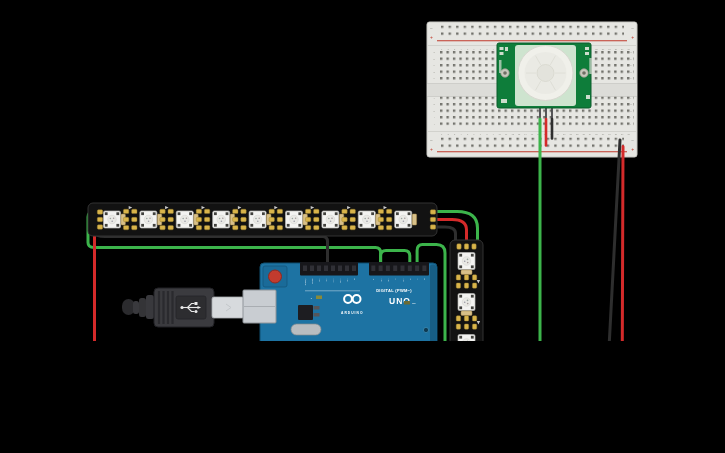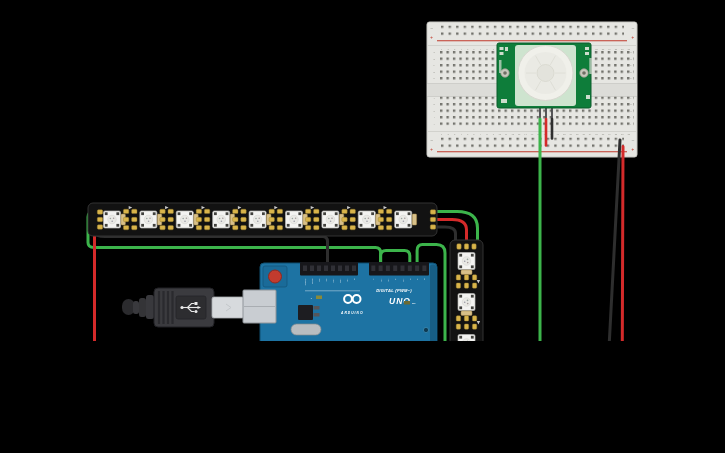--- a/index.html
+++ b/index.html
@@ -1,16 +1,16 @@
 <!DOCTYPE html>
 <html><head>
 <meta charset="utf-8">
 <style>
   html,body{margin:0;padding:0;background:#000;}
-  .stage{width:725px;height:341px;position:relative;overflow:hidden;background:#000;font-style:italic;}
+  .stage{width:725px;height:341px;position:relative;overflow:hidden;background:#000;}
   svg{display:block;}
   text{font-family:"Liberation Sans","DejaVu Sans",sans-serif;}
   .pinlbl{fill:#eaf2f7;opacity:.92;}
 </style>
 </head>
 <body>
 
 <div class="stage">
 <svg width="725" height="453" viewBox="0 0 725 453">
   <defs>

